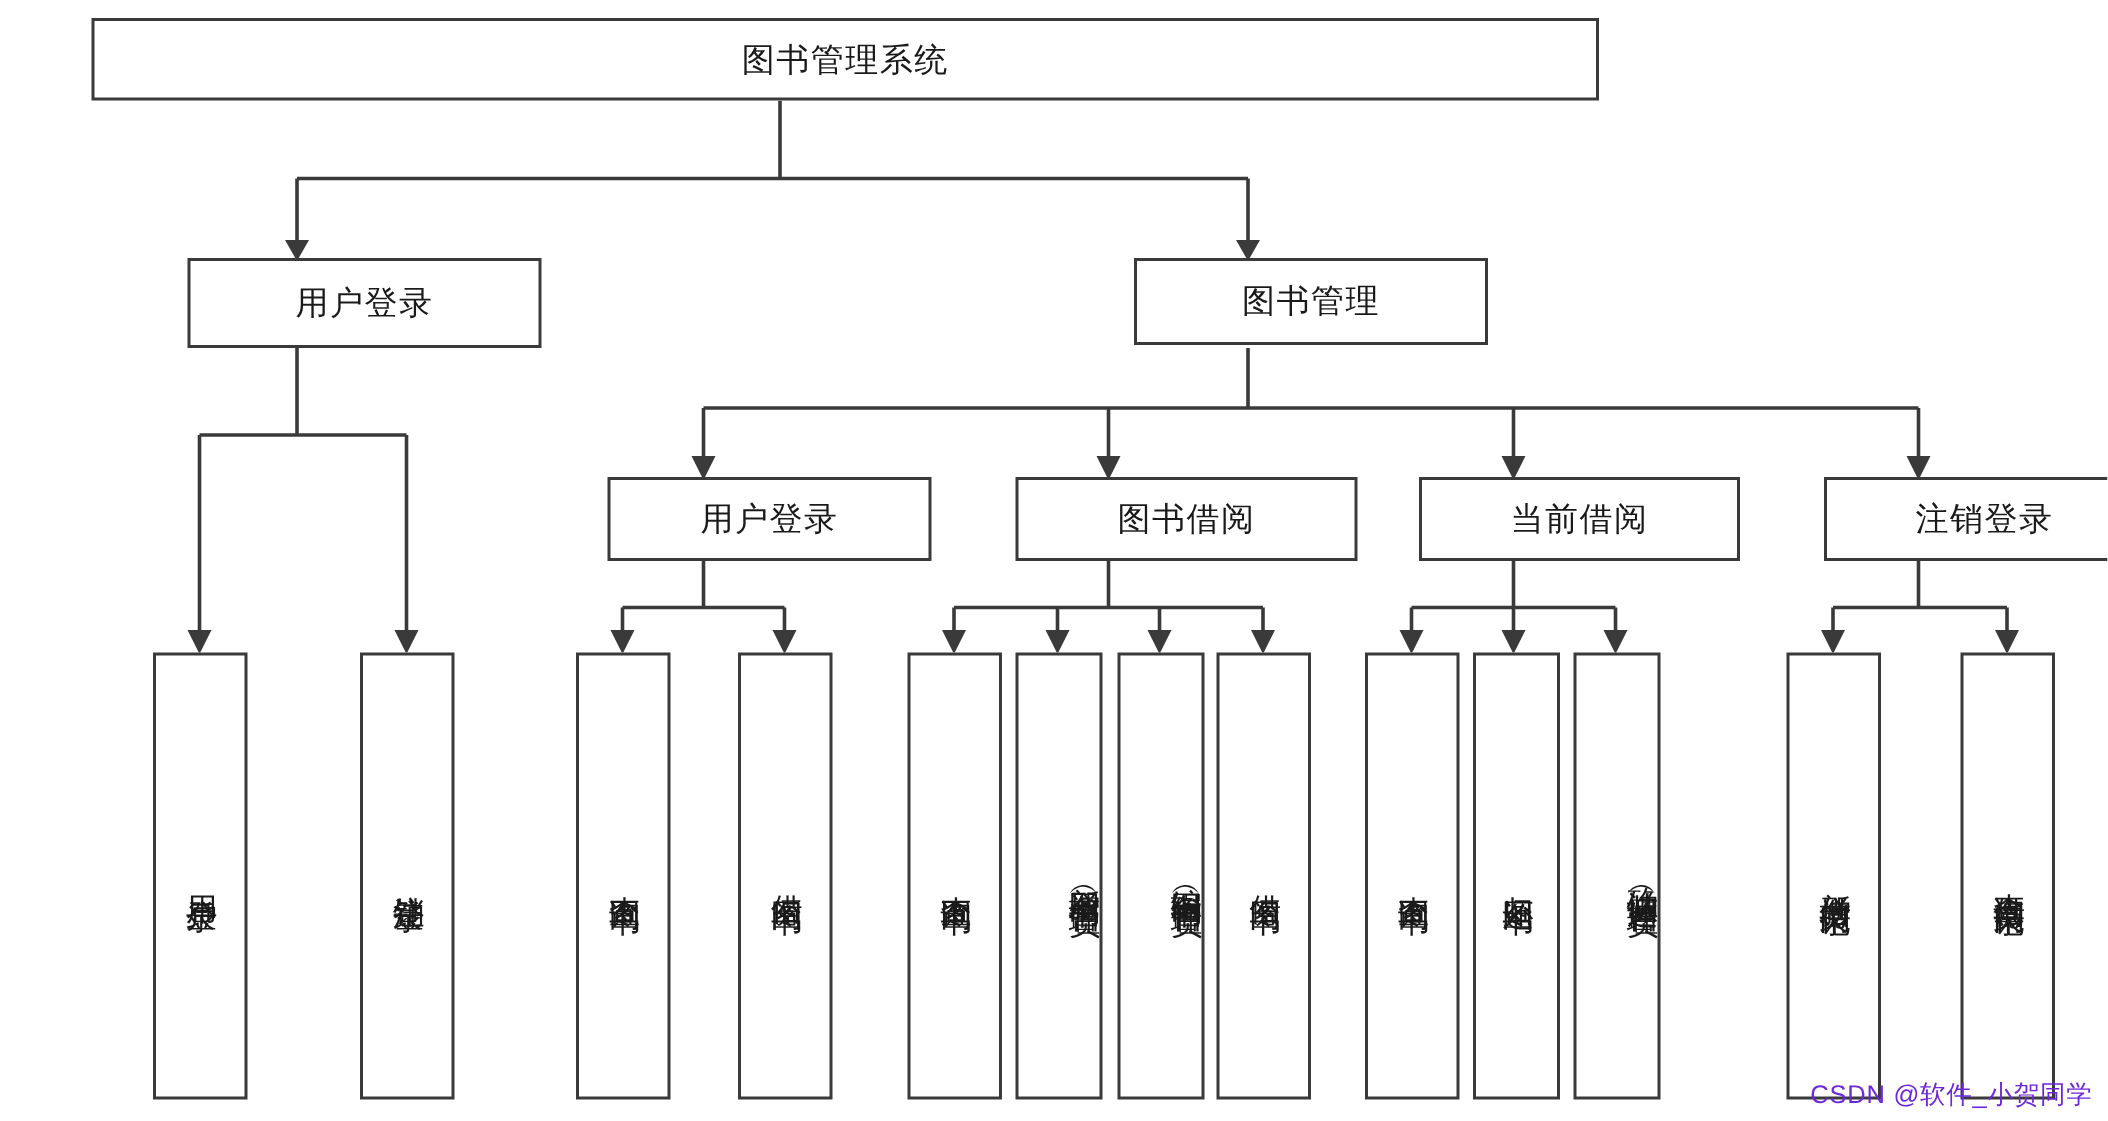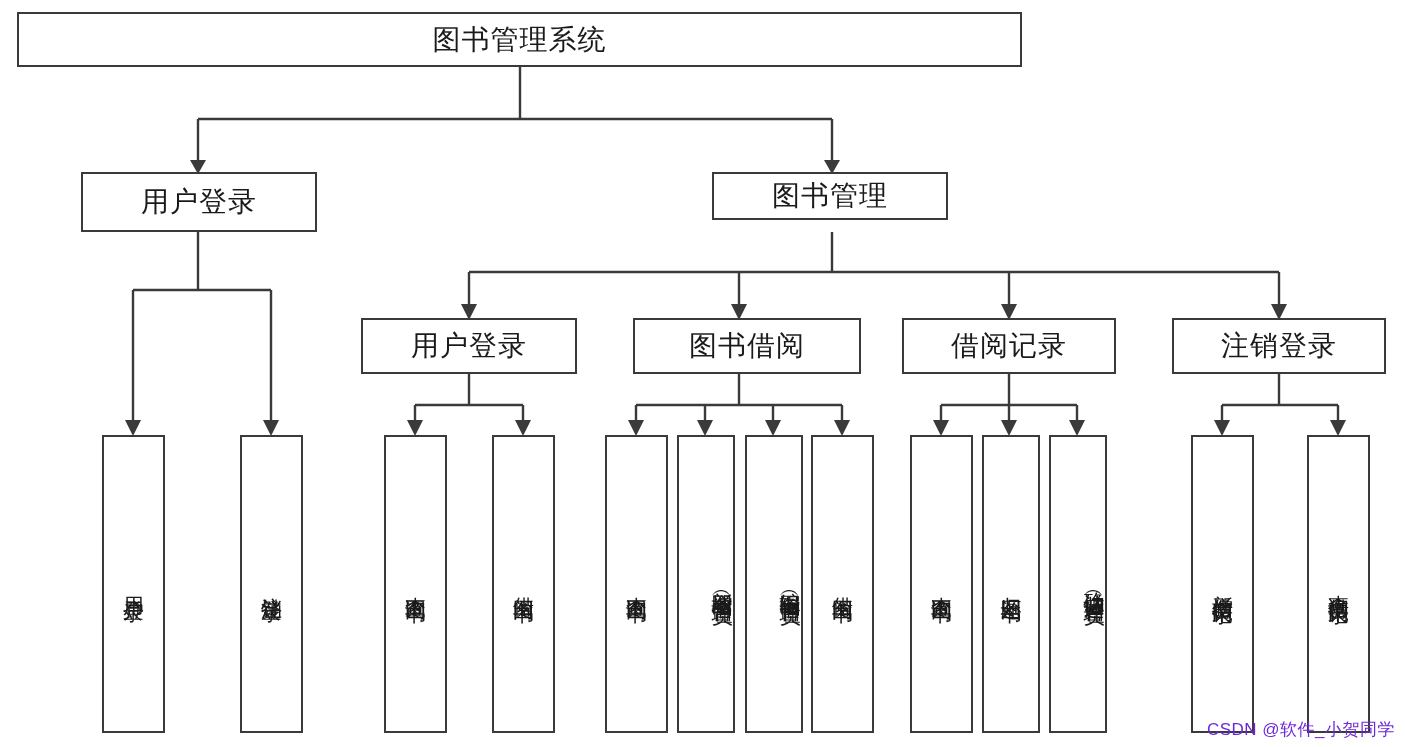--- a/index.html
+++ b/index.html
@@ -16,22 +16,23 @@
     position:absolute;
     box-sizing:border-box;
     border:2px solid #3a3a3a;
     background:#ffffff;
     display:flex;
     align-items:center;
     justify-content:center;
     color:#1a1a1a;
   }
   .node.h{
-    font-size:28px;
+    font-size:22px;
     letter-spacing:1px;
+    margin-left:44px;
   }
   .node.v{
     writing-mode:vertical-rl;
     text-orientation:upright;
     font-size:21px;
     letter-spacing:2px;
     line-height:1.05;
     padding:4px 0;
   }
   .node.v.top{
@@ -141,32 +142,32 @@
     <polygon class="arrowhead" points="1330,420 1346,420 1338,436"></polygon>
   </svg>
 
   <div class="node h" style="left:17px;top:12px;width:1005px;height:55px;">
     <span>图书管理系统</span>
   </div>
 
   <div class="node h" style="left:81px;top:172px;width:236px;height:60px;">
     <span>用户登录</span>
   </div>
-  <div class="node h" style="left:712px;top:172px;width:236px;height:48px;">
+  <div class="node h" style="left:712px;top:172px;width:236px;height:58px;">
     <span>图书管理</span>
   </div>
 
   <div class="node h" style="left:361px;top:318px;width:216px;height:56px;">
     <span>用户登录</span>
   </div>
   <div class="node h" style="left:633px;top:318px;width:228px;height:56px;">
     <span>图书借阅</span>
   </div>
   <div class="node h" style="left:902px;top:318px;width:214px;height:56px;">
-    <span>借阅记录</span>
+    <span>当前借阅</span>
   </div>
   <div class="node h" style="left:1172px;top:318px;width:214px;height:56px;">
     <span>注销登录</span>
   </div>
 
   <div class="node v" style="left:102px;top:435px;width:63px;height:298px;">
     <span class="vtext">用户登录</span>
   </div>
   <div class="node v" style="left:240px;top:435px;width:63px;height:298px;">
     <span class="vtext">注销登录</span>

